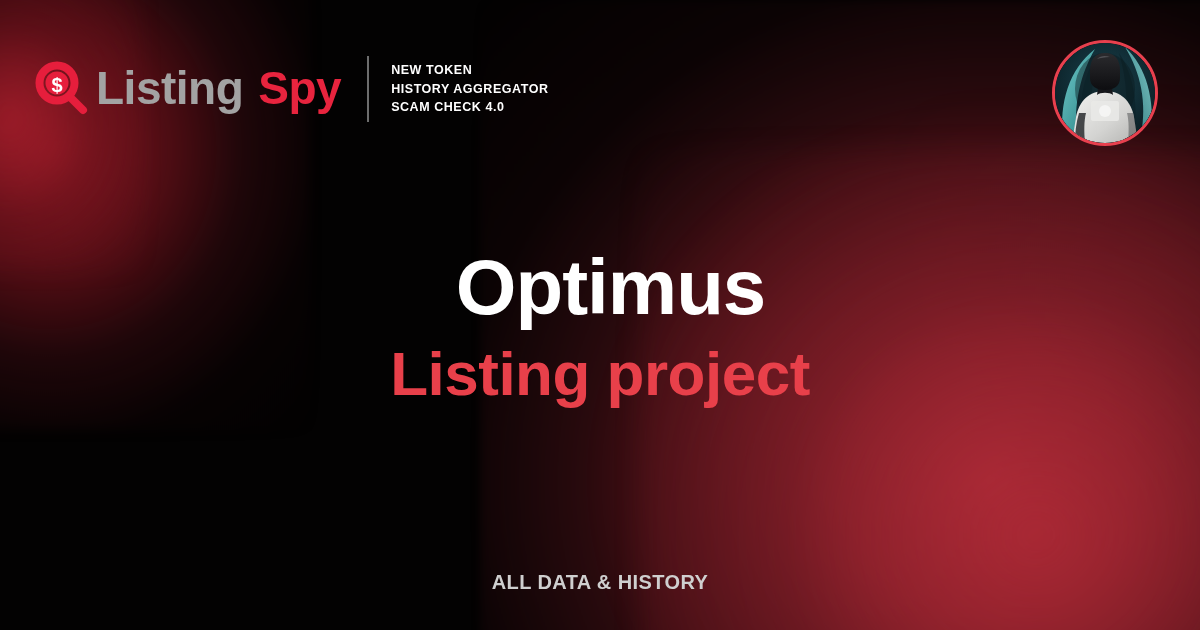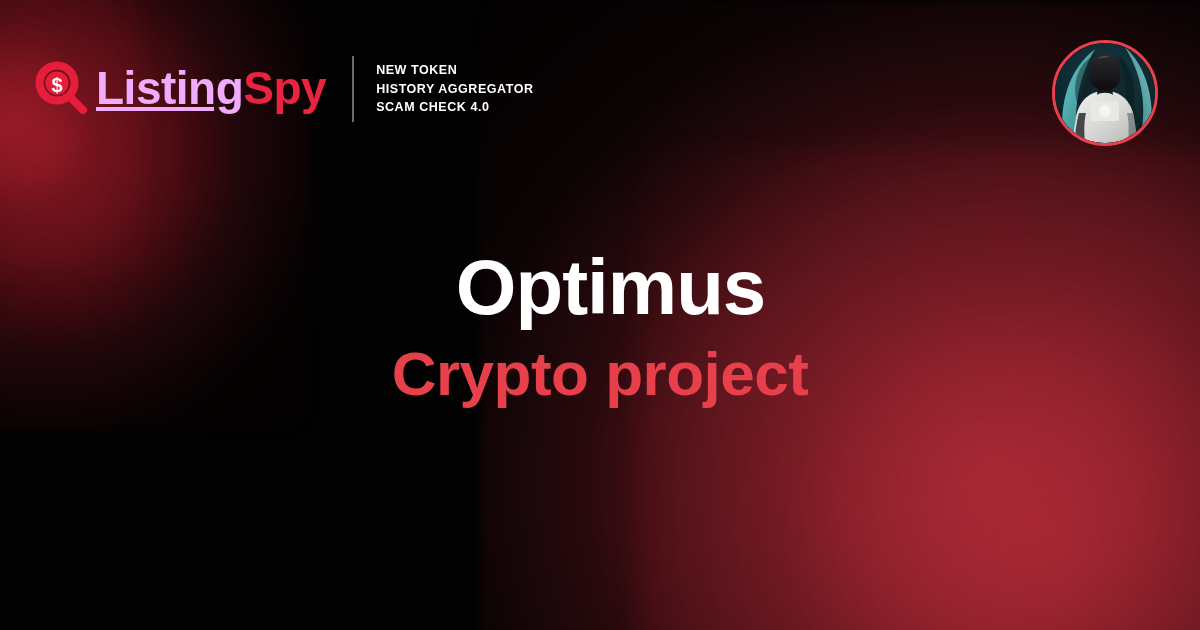--- a/index.html
+++ b/index.html
@@ -107,22 +107,22 @@
   }
   .logo-word {
     font-size: 46px;
     font-weight: 700;
     letter-spacing: -0.5px;
     line-height: 1;
     margin-left: 6px;
     margin-top: -2px;
     white-space: nowrap;
   }
-  .logo-word .part-listing { color: #f0abfc; text-decoration: underline; }
-  .logo-word .part-spy { color: #E8243E; }
+  .logo-word .part-listing { color: #a3a3a3; }
+  .logo-word .part-spy { color: #E8243E; margin-left: 15px; }
 
   .divider {
     width: 2px;
     height: 66px;
     background: #6d6d6d;
     margin: 0 22px 0 26px;
     flex: 0 0 auto;
   }
   .tagline {
     display: flex;
@@ -284,16 +284,17 @@
 
         <path d="M44 38 L56 38 L58 52 C55 49 45 49 42 52 Z" fill="#16171b"></path>
 
         <path d="M50 10 C40 10 35 17 35 27 L35 35 C35 43 41 47 50 47 C59 47 65 43 65 35 L65 27 C65 17 60 10 50 10 Z" fill="url(#headGrad)"></path>
         <path d="M42 16 C45 13 50 12 55 14 C50 14 45 15 42 16 Z" fill="#6a6a70" opacity="0.6"></path>
       </g>
     </svg>
   </div>
 
   <div class="title-main">Optimus</div>
-  <div class="title-sub">Crypto project</div>
-
+  <div class="title-sub">Listing project</div>
+
+  <div class="footer">ALL DATA &amp; HISTORY</div>
 
 </div>
 
 </body></html>

